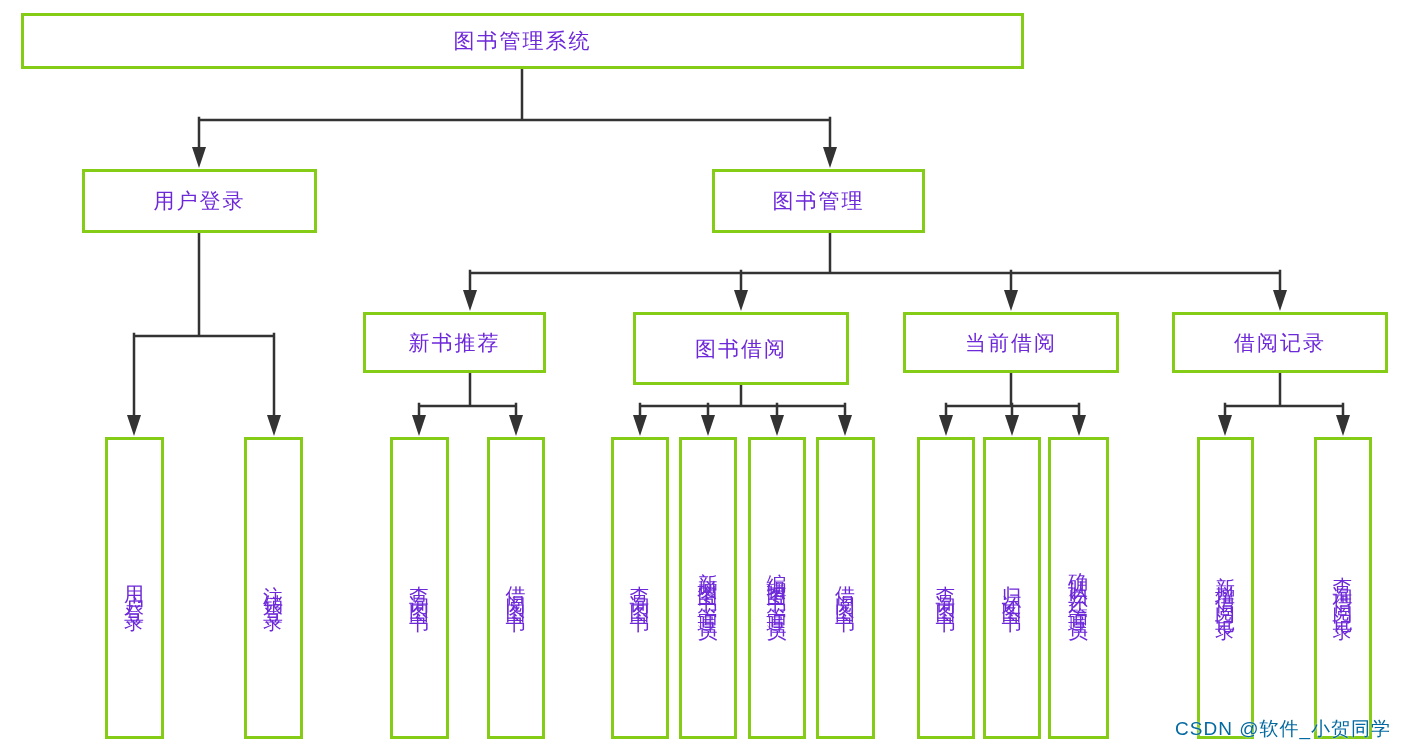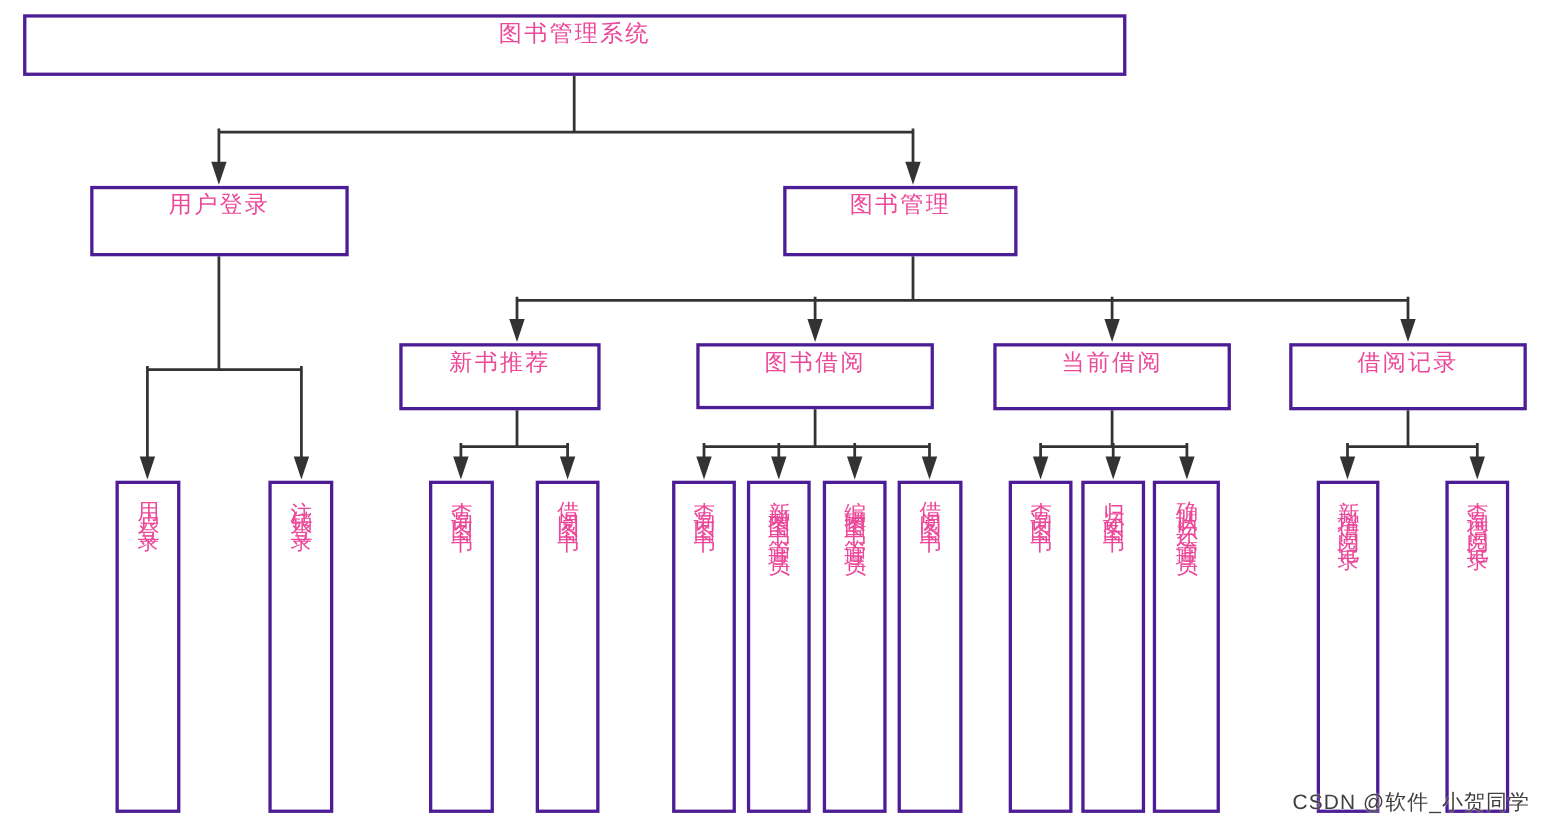--- a/index.html
+++ b/index.html
@@ -13,25 +13,25 @@
   }
   #wires {
     position: absolute;
     left: 0; top: 0;
     width: 1405px; height: 747px;
   }
   .box {
     position: absolute;
     box-sizing: border-box;
     background: #ffffff;
-    border: 3px solid #4c1d95;
+    border: 3px solid #84cc16;
     display: flex;
-    align-items: flex-start;
+    align-items: center;
     justify-content: center;
-    color: #ec4899;
+    color: #6d28d9;
     z-index: 2;
   }
   .h-label {
     font-size: 21px;
     letter-spacing: 2px;
     white-space: nowrap;
   }
   .v-label {
     writing-mode: vertical-rl;
     text-orientation: mixed;
@@ -39,21 +39,21 @@
     line-height: 1;
     letter-spacing: 9px;
     white-space: nowrap;
   }
   .v-label.tight { letter-spacing: 7px; }
   .watermark {
     position: absolute;
     top: 716px;
     right: 14px;
     font-size: 19px;
-    color: #404040;
+    color: #0369a1;
     text-shadow: 0 0 2px #ffffff;
     letter-spacing: 1px;
     z-index: 5;
     white-space: nowrap;
   }
 </style>
 </head>
 <body>
 
 <div id="canvas">
@@ -98,21 +98,21 @@
   <div class="box" style="left:82px;top:169px;width:235px;height:64px">
     <span class="h-label">用户登录</span>
   </div>
   <div class="box" style="left:712px;top:169px;width:213px;height:64px">
     <span class="h-label">图书管理</span>
   </div>
 
   <div class="box" style="left:363px;top:312px;width:183px;height:61px">
     <span class="h-label">新书推荐</span>
   </div>
-  <div class="box" style="left:633px;top:312px;width:216px;height:60px">
+  <div class="box" style="left:633px;top:312px;width:216px;height:73px">
     <span class="h-label">图书借阅</span>
   </div>
   <div class="box" style="left:1172px;top:312px;width:216px;height:61px">
     <span class="h-label">借阅记录</span>
   </div>
   <div class="box" style="left:903px;top:312px;width:216px;height:61px">
     <span class="h-label">当前借阅</span>
   </div>
 
   <div class="box" style="left:105px;top:437px;width:59px;height:302px">

